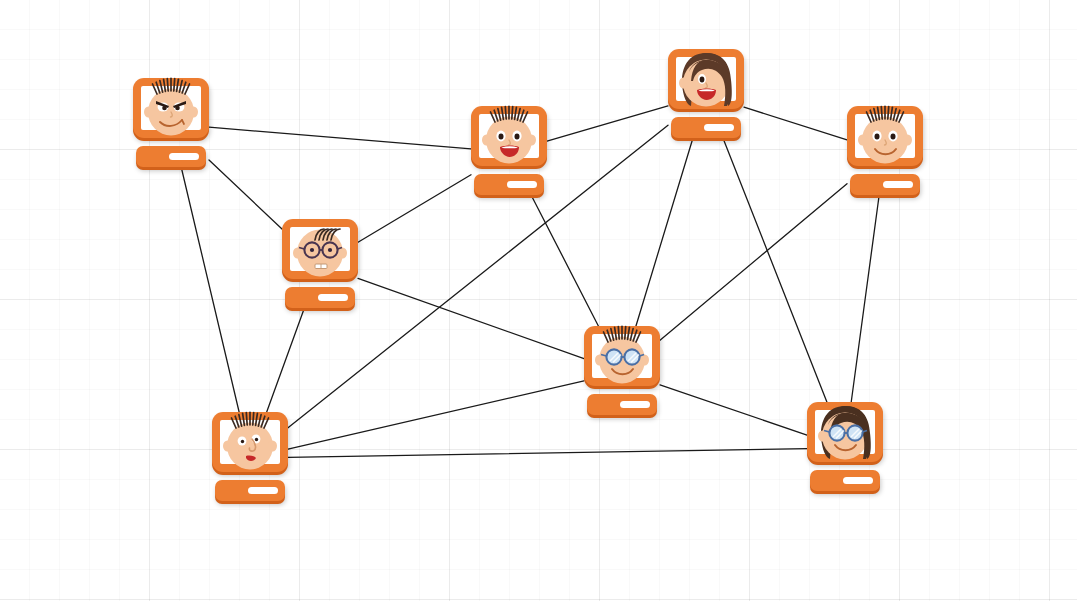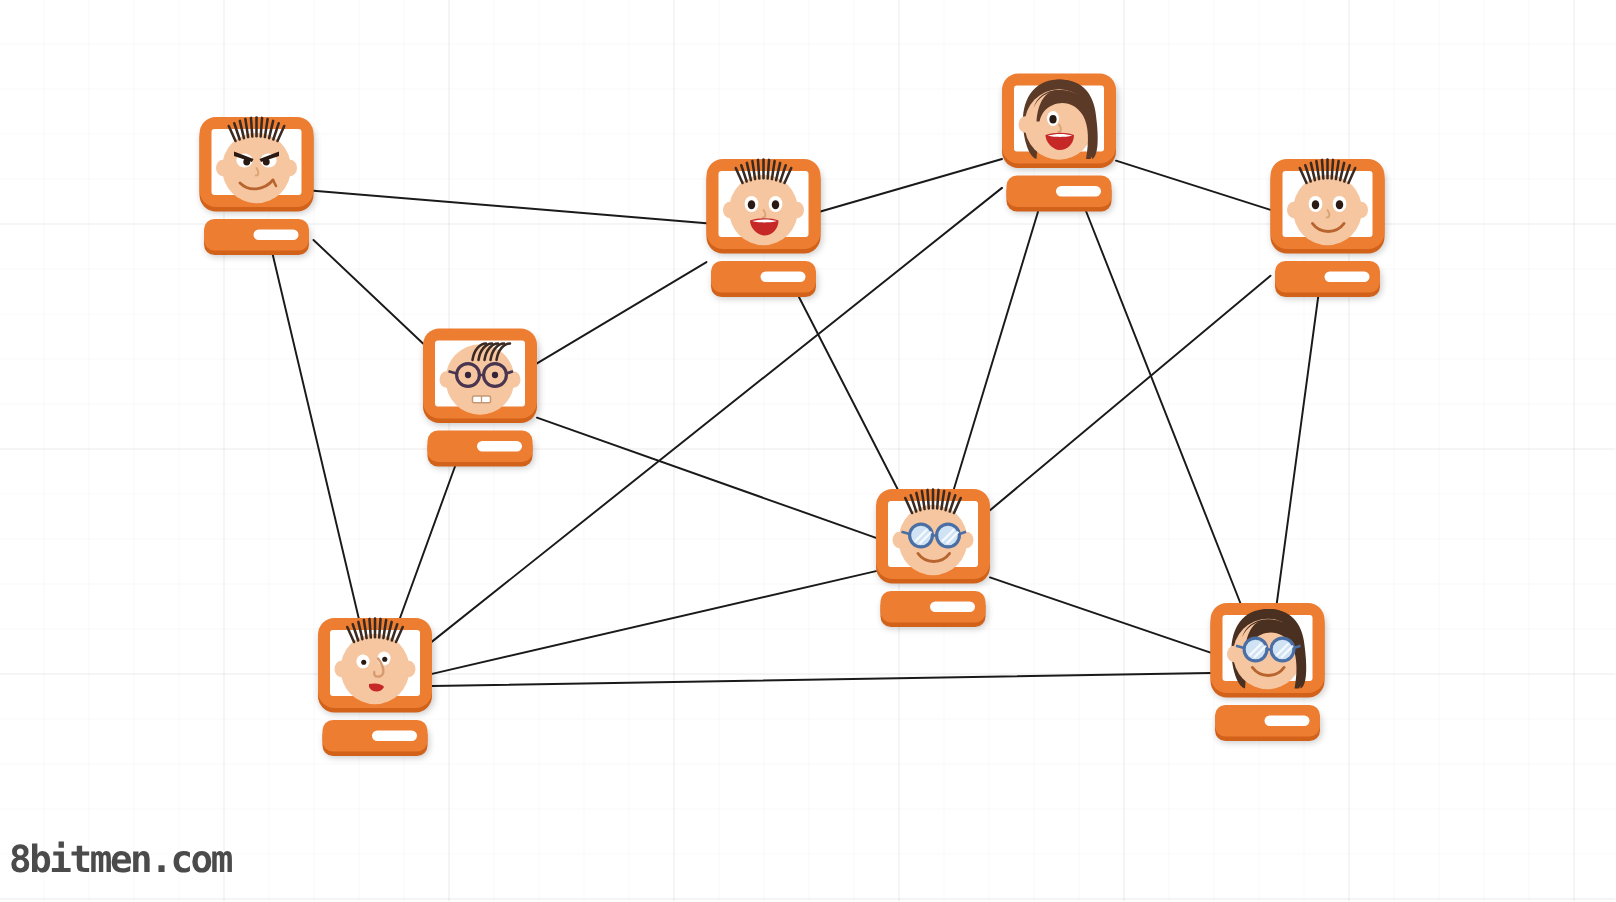--- a/index.html
+++ b/index.html
@@ -383,14 +383,13 @@
               </svg>
             </div>
           </div>
           <div class="base">
             <div class="trackpad"></div>
           </div>
         </div>
       </div>
     </div>
 
-  <div class="watermark">8bitmen.com</div>
 </div>
 
 </body></html>

